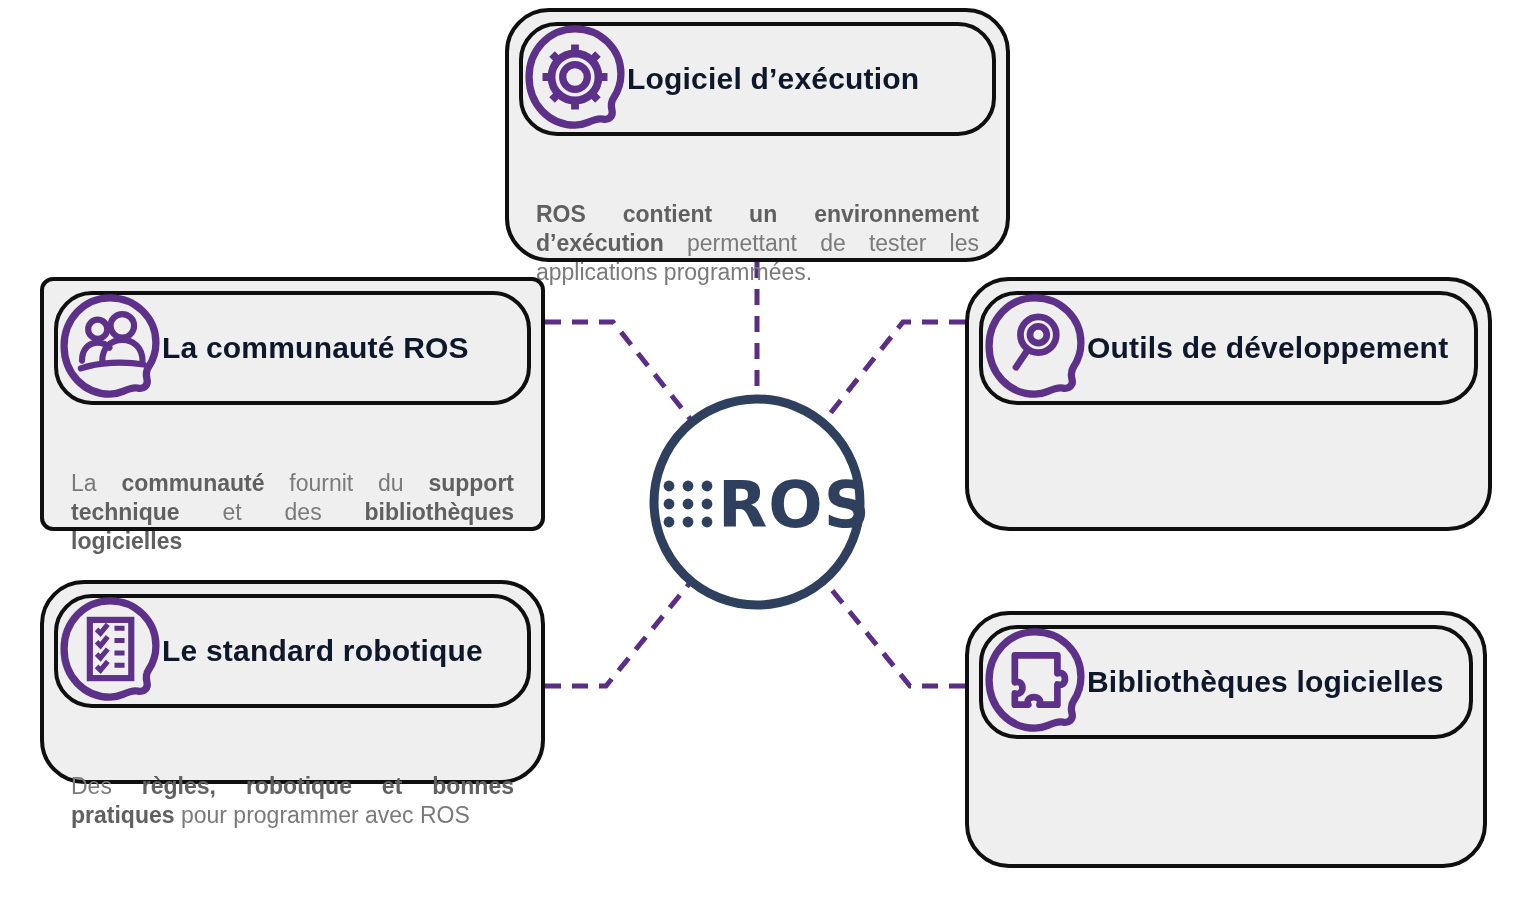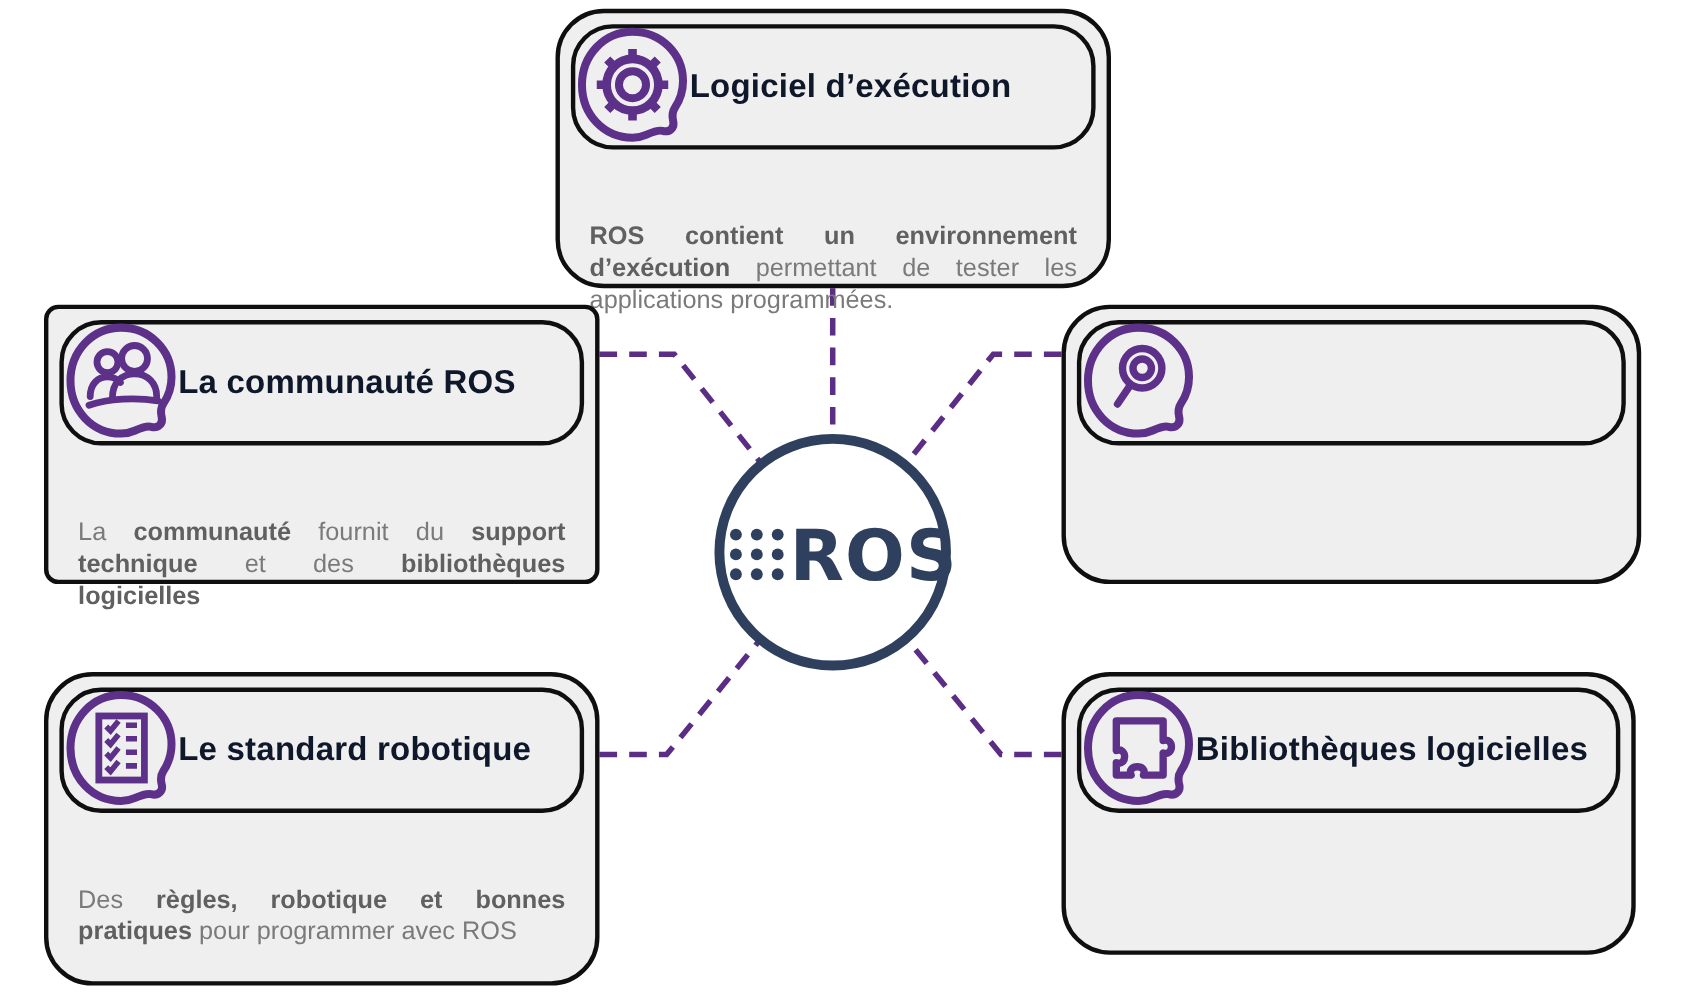--- a/index.html
+++ b/index.html
@@ -31,21 +31,21 @@
     position:absolute;left:27px;right:27px;top:144px;
     font-size:23px;line-height:29px;color:#7a7a7a;
     text-align:justify;
     margin-top:44px;
   }
   .box-body .b{font-weight:bold;color:#606060;}
   
   #card-execution   {left:505px; top:8px;   width:505px; height:254px;}
   #card-communaute  {left:40px;  top:277px; width:505px; height:254px;border-radius:13px;}
   #card-outils      {left:965px; top:277px; width:527px; height:254px;}
-  #card-standard    {left:40px;  top:611px; width:505px; height:285px;padding-left:32px;}
+  #card-standard    {left:40px;  top:580px; width:505px; height:204px;padding-left:32px;}
   #card-biblio      {left:965px; top:611px; width:522px; height:257px;}
   .blob{stroke:#5d3189;stroke-width:6.5;fill:#efefef;}
   .glyph{stroke:#5d3189;fill:none;}
 </style>
 </head>
 <body>
 
 <svg class="overlay" width="1536" height="916" viewBox="0 0 1536 916">
   <g stroke="#5c2d84" stroke-width="5" stroke-dasharray="16 11" fill="none">
     <path d="M757 262 V393"></path>
@@ -106,20 +106,21 @@
 <div class="box" id="card-outils">
   <div class="box-header">
     <span class="icon-wrap">
       <svg viewBox="0 0 100 100">
         <path class="blob" d="M50 7 C73 7 91 25 91 47 C91 55 88.5 62.5 84.5 68.5 C82.5 71.5 82 75.5 83 79.5 C84.5 85 80 89 74.5 87.5 C70.5 86.5 66 88.5 61.5 90.5 C57.5 92.3 53.8 93 50 93 C27 93 9 74.5 9 50 C9 26 27 7 50 7 Z"></path>
         <circle class="glyph" cx="53" cy="40" r="16" stroke-width="6"></circle>
         <circle class="glyph" cx="53" cy="40" r="7.5" stroke-width="6"></circle>
         <path class="glyph" stroke-width="6" stroke-linecap="round" d="M43.5 53.5 L33 69"></path>
       </svg>
     </span>
+    <span class="title">Outils de développement</span>
   </div>
 </div>
 
 <div class="box" id="card-standard">
   <div class="box-header">
     <span class="icon-wrap">
       <svg viewBox="0 0 100 100">
         <path class="blob" d="M50 7 C73 7 91 25 91 47 C91 55 88.5 62.5 84.5 68.5 C82.5 71.5 82 75.5 83 79.5 C84.5 85 80 89 74.5 87.5 C70.5 86.5 66 88.5 61.5 90.5 C57.5 92.3 53.8 93 50 93 C27 93 9 74.5 9 50 C9 26 27 7 50 7 Z"></path>
         <rect class="glyph" x="32" y="24" width="37" height="52" stroke-width="5.5"></rect>
         <path class="glyph" stroke-width="4.5" d="M38 32.5 l3.5 3.5 L48 28 M54 31.5 H63 M38 43.5 l3.5 3.5 L48 39 M54 42.5 H63 M38 54.5 l3.5 3.5 L48 50 M54 53.5 H63 M38 65.5 l3.5 3.5 L48 61 M54 64.5 H63"></path>

